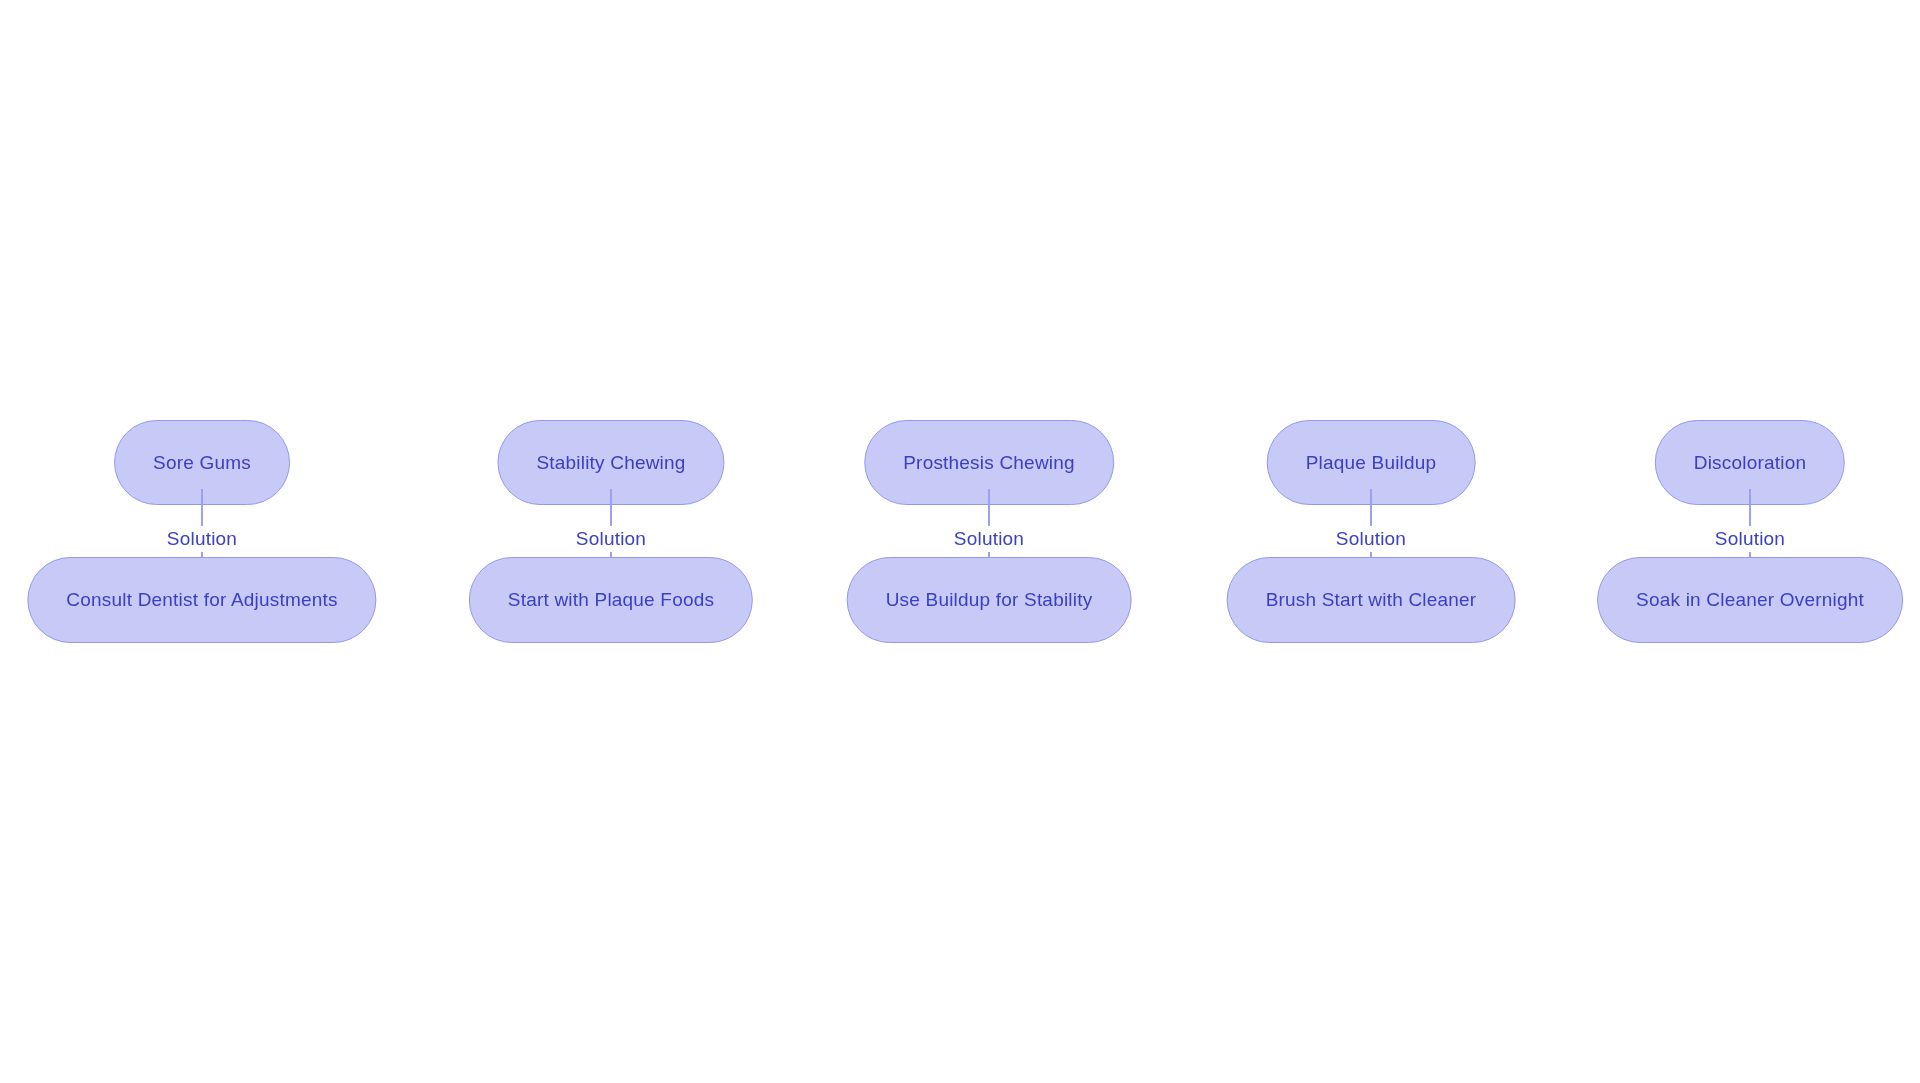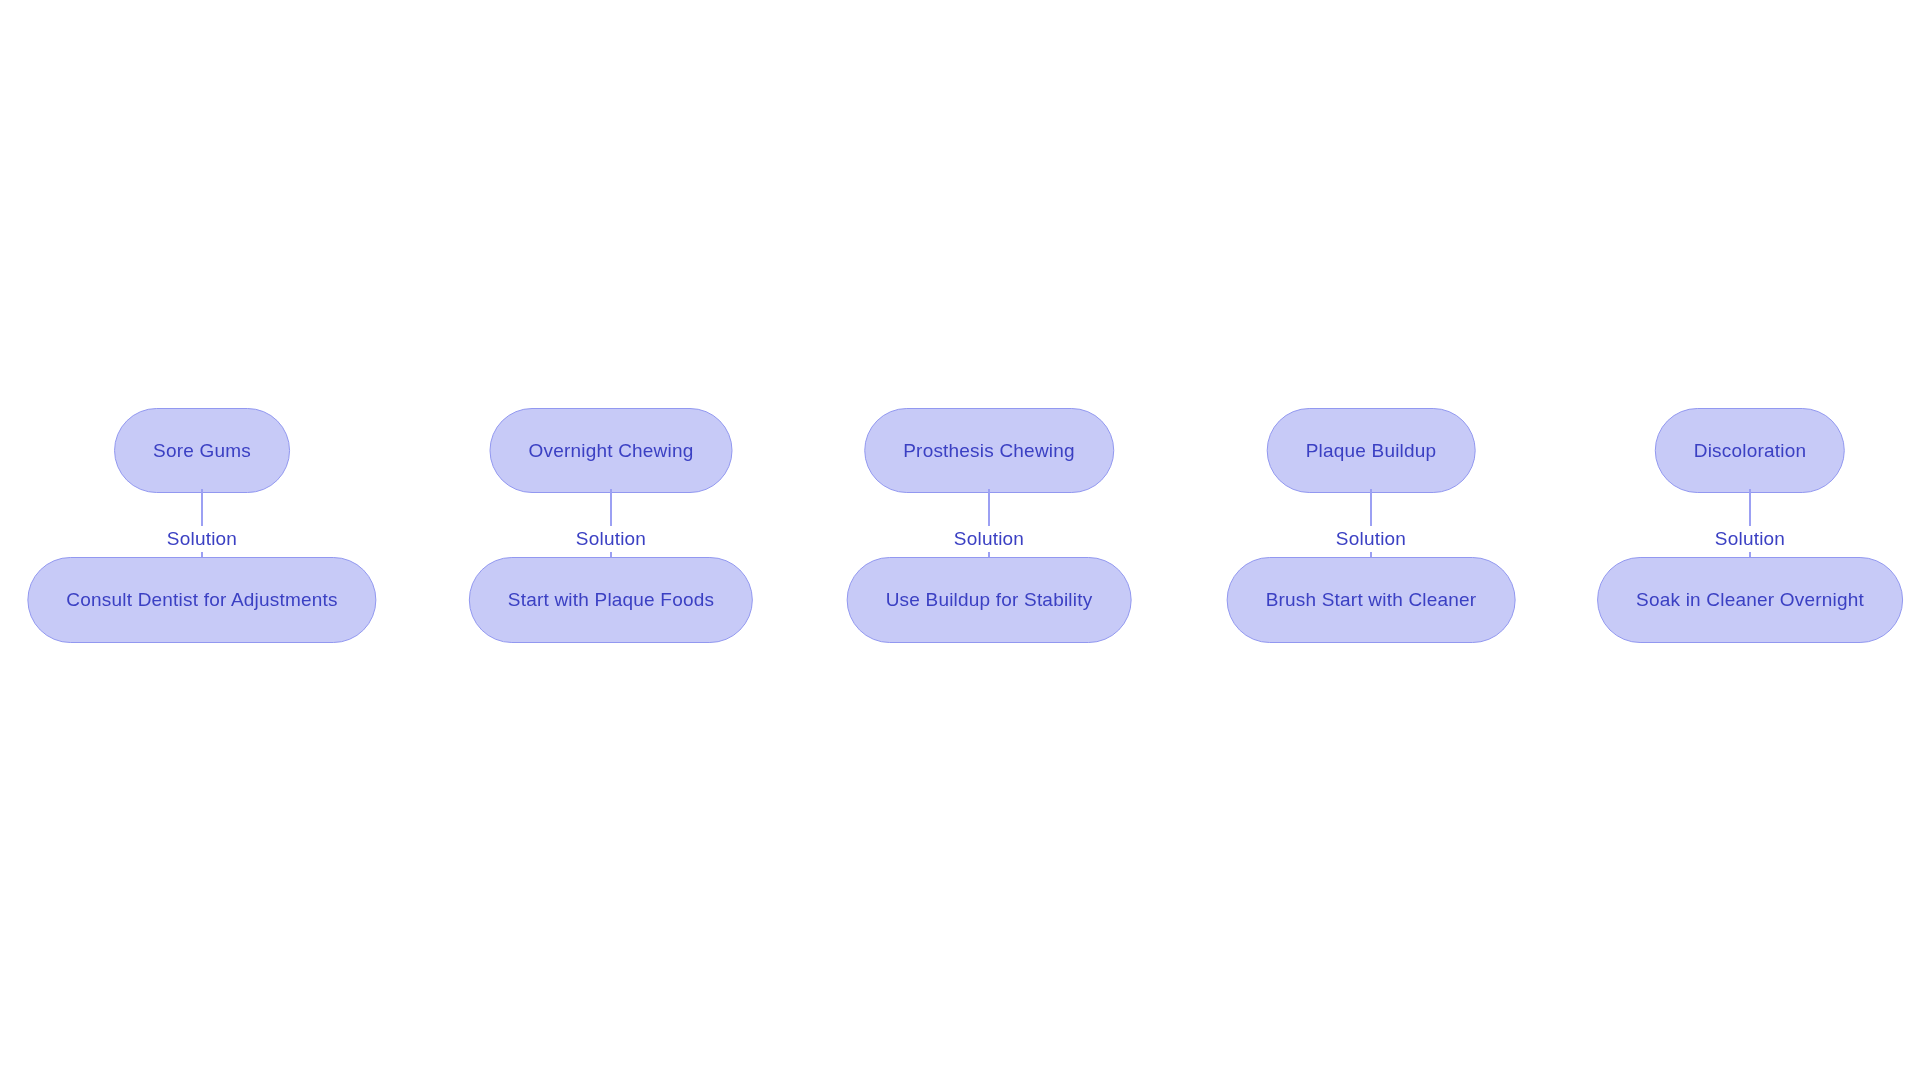--- a/index.html
+++ b/index.html
@@ -33,21 +33,21 @@
     box-sizing: border-box;
     padding: 0 38px;
     height: 85px;
     background: var(--node-fill, #c7caf7);
     border: 1.5px solid var(--node-border, #9298f0);
     border-radius: 43px;
     color: var(--node-text, #3b40c3);
     font-size: 19px;
     letter-spacing: 0.2px;
   }
-  .node.top    { top: 408px; }
+  .node.top    { top: 420px; }
   .node.bottom { top: 557px; height: 86px; }
   .edge-line {
     position: absolute;
     top: 489px;
     left: -1px;
     width: 2px;
     height: 81px;
     background: var(--edge-line, #9ca0f3);
   }
   .edge-label {
@@ -82,21 +82,21 @@
 
   <div class="flow-col" style="--cx:202px">
     <div class="node top">Sore Gums</div>
     <div class="edge-line"></div>
     <div class="arrowhead"></div>
     <div class="edge-label">Solution</div>
     <div class="node bottom">Consult Dentist for Adjustments</div>
   </div>
 
   <div class="flow-col" style="--cx:611px">
-    <div class="node top">Overnight Chewing</div>
+    <div class="node top">Stability Chewing</div>
     <div class="edge-line"></div>
     <div class="arrowhead"></div>
     <div class="edge-label">Solution</div>
     <div class="node bottom">Start with Plaque Foods</div>
   </div>
 
   <div class="flow-col" style="--cx:989px">
     <div class="node top">Prosthesis Chewing</div>
     <div class="edge-line"></div>
     <div class="arrowhead"></div>

